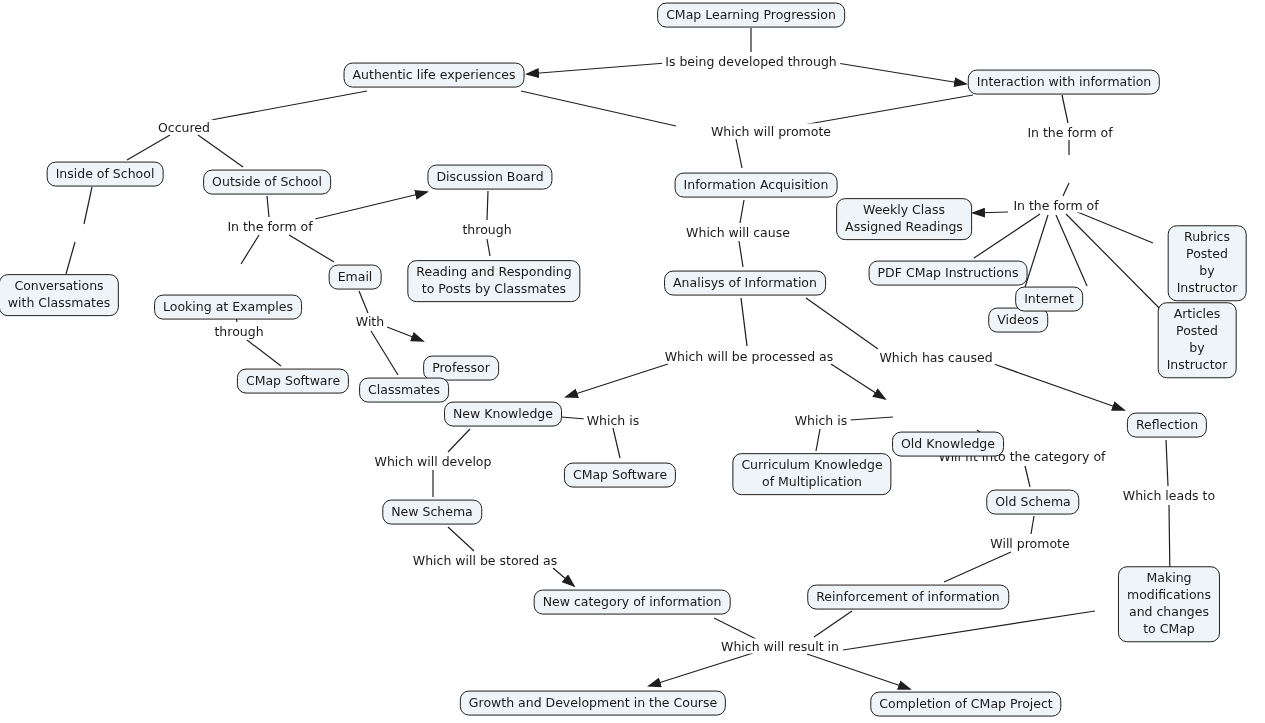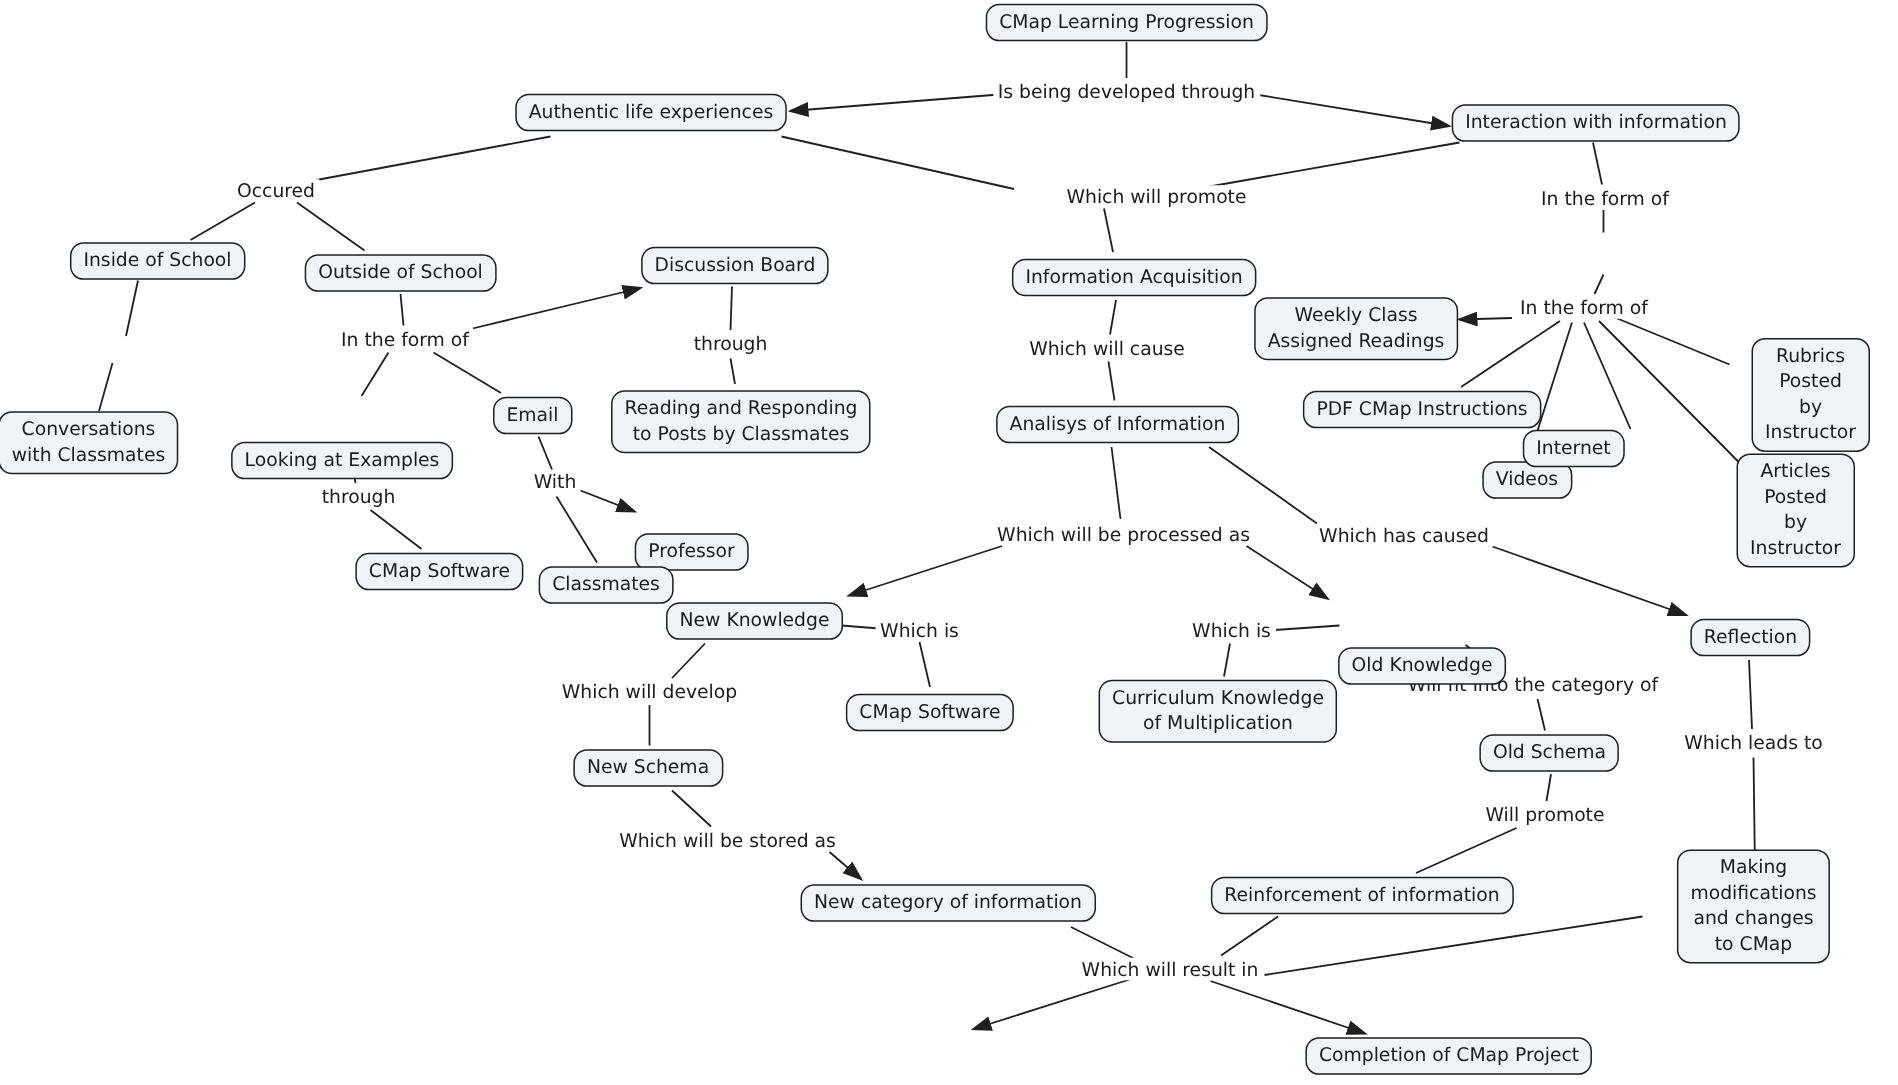--- a/index.html
+++ b/index.html
@@ -167,14 +167,15 @@
     <div class="node" style="left: 812px; top: 474px;">Curriculum Knowledge
 of Multiplication</div>
     <div class="node" style="left: 432px; top: 512px;">New Schema</div>
     <div class="node" style="left: 948px; top: 415px; margin-top: 29px;">Old Knowledge</div>
     <div class="node" style="left: 1033px; top: 502px;">Old Schema</div>
     <div class="node" style="left: 1167px; top: 425px;">Reflection</div>
     <div class="node" style="left: 632px; top: 602px;">New category of information</div>
     <div class="node" style="left: 908px; top: 597px;">Reinforcement of information</div>
     <div class="node" style="left: 1169px; top: 604px;">Making modifications
 and changes to CMap</div>
+    <div class="node" style="left: 593px; top: 703px;">Growth and Development in the Course</div>
     <div class="node" style="left: 966px; top: 704px;">Completion of CMap Project</div>
   </div>
 
 </body></html>

